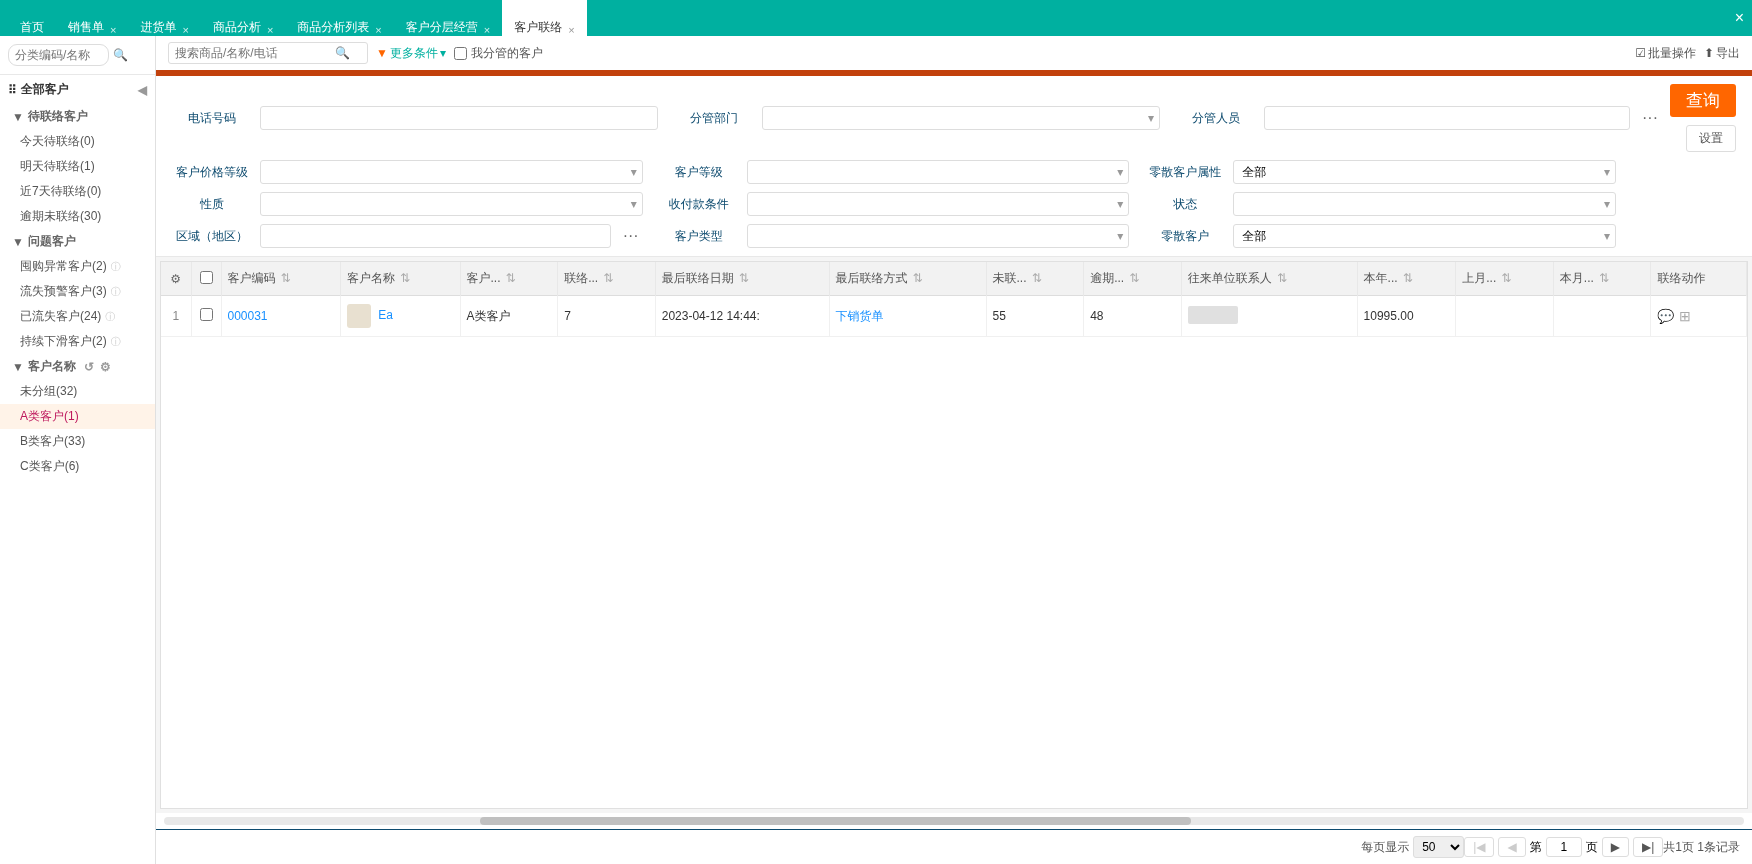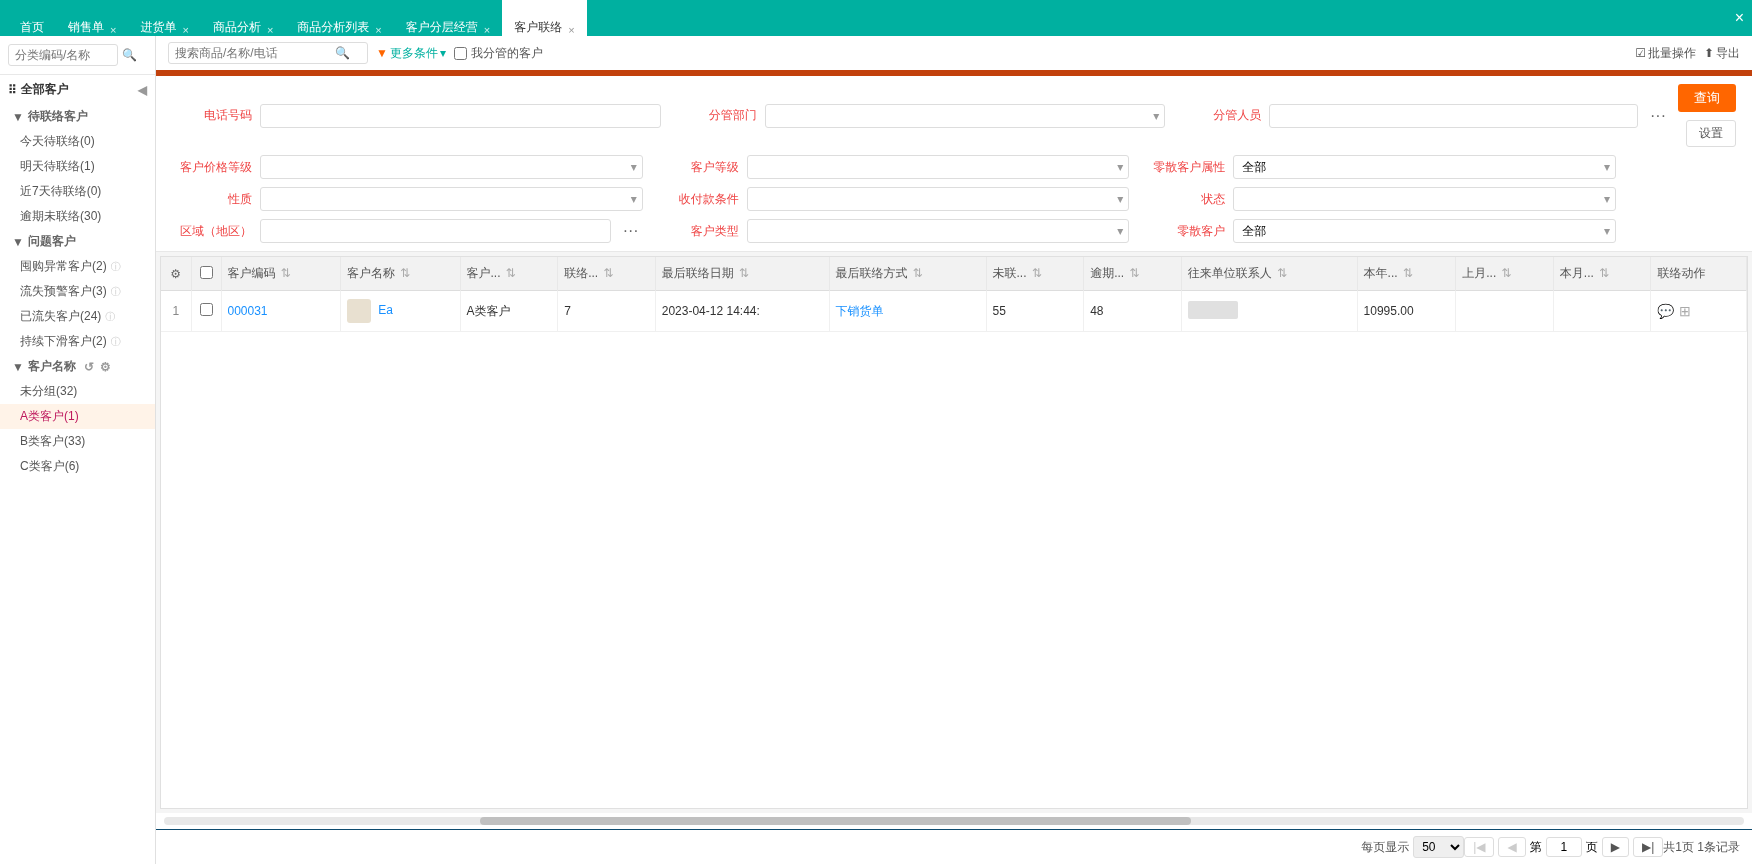--- a/index.html
+++ b/index.html
@@ -60,23 +60,23 @@
       overflow-y: auto;
     }
     .sidebar-search {
       padding: 8px;
       display: flex;
       align-items: center;
       border-bottom: 1px solid #e8e8e8;
     }
     .sidebar-search input {
       border: 1px solid #ddd;
-      border-radius: 3px;
+      border-radius: 9px;
       padding: 3px 6px;
-      width: 110px;
+      width: 101px;
       outline: none;
       font-size: 12px;
       color: #999;
     }
     .sidebar-search .search-icon {
       margin-left: 4px;
       color: #00b0a0;
       cursor: pointer;
     }
     .sidebar-section-header {
@@ -192,23 +192,23 @@
       gap: 0;
     }
     .filter-row:last-child { margin-bottom: 0; }
     .filter-field {
       display: flex;
       align-items: center;
       flex: 1;
       gap: 8px;
     }
     .filter-label {
-      color: #ef4444;
+      color: #0c4a6e;
       width: 80px;
-      text-align: right;
+      text-align: center;
       white-space: nowrap;
     }
     .filter-input {
       flex: 1;
       border: 1px solid #ddd;
       border-radius: 3px;
       padding: 4px 8px;
       outline: none;
       font-size: 12px;
       background: #fff;
@@ -236,21 +236,21 @@
       pointer-events: none;
     }
     .filter-divider { width: 16px; }
     .btn-query {
       background: #f60;
       color: #fff;
       border: none;
       border-radius: 3px;
       padding: 5px 16px;
       cursor: pointer;
-      font-size: 13px;
+      font-size: 17px;
     }
     .btn-settings {
       background: #fff;
       color: #555;
       border: 1px solid #ddd;
       border-radius: 3px;
       padding: 4px 12px;
       cursor: pointer;
       font-size: 12px;
       margin-top: 4px;

